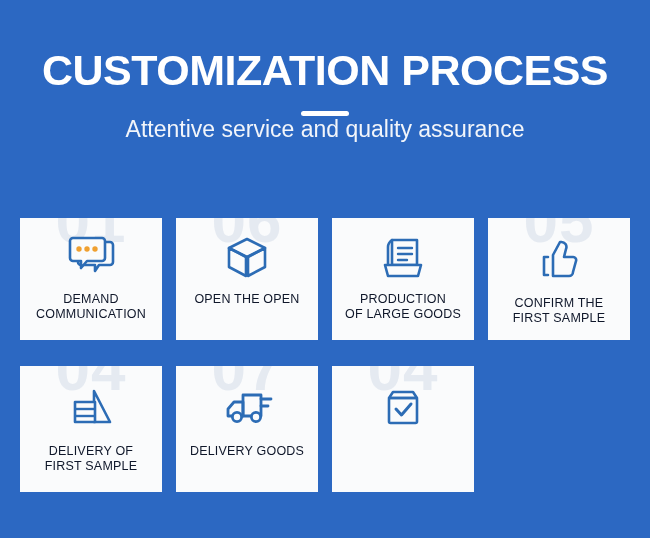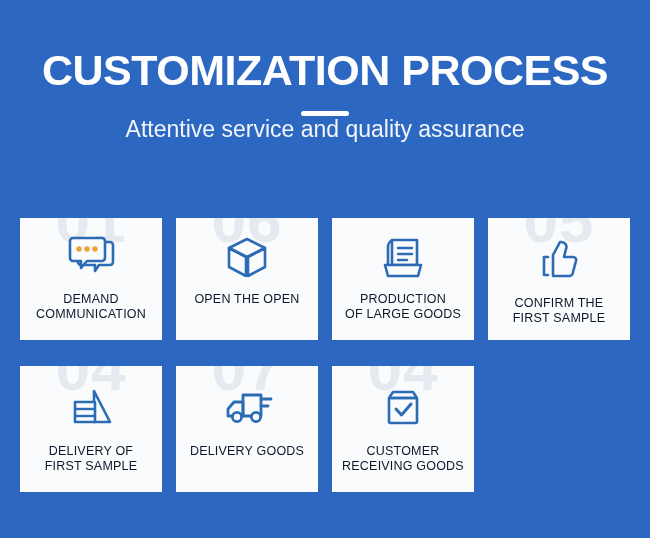--- a/index.html
+++ b/index.html
@@ -207,18 +207,16 @@
 
     <div class="process-card row2">
       <div class="card-watermark">04</div>
       <div class="card-icon">
         <svg width="46" height="42" viewBox="0 0 46 42">
           <path d="M9 11 L13 5 H33 L37 11 Z" fill="none" stroke="#2c6cb5" stroke-width="2.6" stroke-linejoin="round"></path>
           <rect x="9" y="11" width="28" height="25" rx="1.5" fill="none" stroke="#2c6cb5" stroke-width="2.6" stroke-linejoin="round"></rect>
           <path d="M16 22 L21.5 28 L31 17" fill="none" stroke="#2c6cb5" stroke-width="3" stroke-linecap="round" stroke-linejoin="round"></path>
         </svg>
       </div>
-      <div class="card-label">CUSTOMER
-RECEIVING GOODS</div>
     </div>
 
   </div>
 </div>
 
 </body></html>

